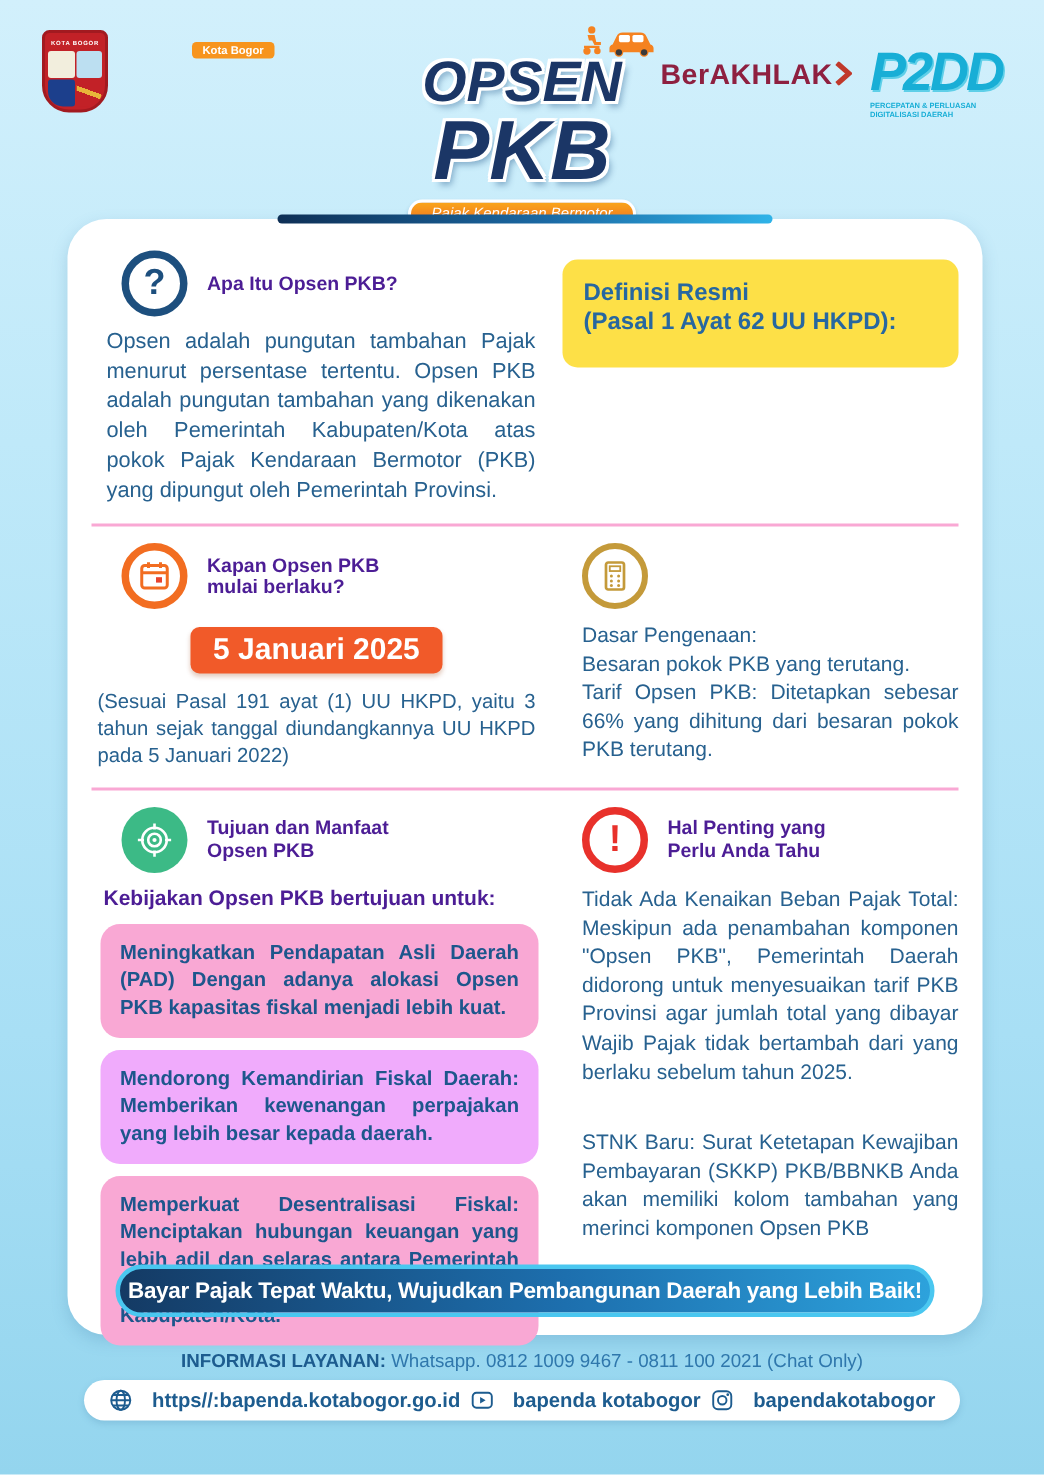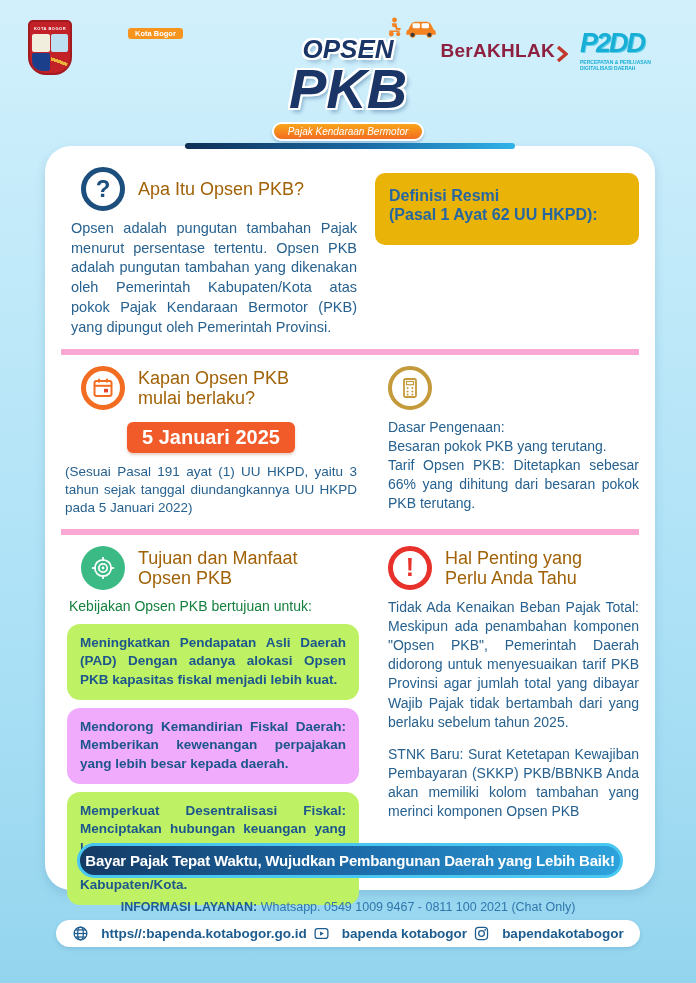--- a/index.html
+++ b/index.html
@@ -32,79 +32,79 @@
   .bapenda-tag { display:block; margin:-2px 0 0 46px; background:#f7941d; color:#fff;
     font-size:7.5px; font-weight:bold; padding:1px 7px; border-radius:3px; width:max-content; }
 
   .opsen-logo { position:absolute; left:50%; top:14px; transform:translateX(-50%); text-align:center; width:230px; }
   .opsen-vehicles { display:flex; justify-content:flex-end; align-items:flex-end; gap:3px; padding-right:26px; height:24px; }
   .opsen-l1, .opsen-l2 {
     font-weight:bold; font-style:italic; color:#1b3666; letter-spacing:0;
     text-shadow:-2px 0 0 #fff, 2px 0 0 #fff, 0 -2px 0 #fff, 0 2px 0 #fff,
                 -2px -2px 0 #fff, 2px 2px 0 #fff, -2px 2px 0 #fff, 2px -2px 0 #fff, 3px 4px 4px rgba(40,90,140,.45);
   }
-  .opsen-l1 { font-size:26px; line-height:.92;text-align:center; }
+  .opsen-l1 { font-size:38px; line-height:.92;text-align:center; }
   .opsen-l2 { font-size:56px; line-height:.95; }
   .opsen-tag { display:inline-block; margin-top:7px; background:linear-gradient(180deg,#f9a51a,#f26d21);
     border:2px solid #fff; color:#fff; font-style:italic; font-size:10px; padding:2px 14px; border-radius:11px;
     box-shadow:0 2px 3px rgba(40,90,140,.3); }
 
   .berakhlak { position:absolute; right:128px; top:40px; color:#8e2040; font-weight:bold; font-size:19px;
-    letter-spacing:.3px; display:flex; align-items:flex-end; }
+    letter-spacing:.3px; display:flex; align-items:center; }
   .berakhlak-arrow { width:12px; height:16px; margin:-4px 0 0 1px; }
 
   .p2dd { position:absolute; right:24px; top:30px; color:#18aed6; width:92px; }
-  .p2dd-name { font-size:27px; font-weight:bold; font-style:italic; letter-spacing:-2px; line-height:1;
+  .p2dd-name { font-size:36px; font-weight:bold; font-style:italic; letter-spacing:-2px; line-height:1;
     color:#18aed6; text-shadow:1px 1px 0 #5ecfe8; }
   .p2dd-sub { font-size:5px; font-weight:bold; line-height:1.25; white-space:pre-line; margin-top:2px; }
 
   
   .card { position:absolute; left:45px; top:146px; width:610px; height:744px; background:#fff;
     border-radius:26px; box-shadow:0 4px 10px rgba(70,130,170,.25); }
   .card-topbar { position:absolute; top:-3px; left:50%; transform:translateX(-50%); width:330px; height:6px;
     border-radius:3px; background:linear-gradient(90deg,#0e2f55,#1b6aa5 55%,#2fb3e8); }
   .card-inner { height:100%; padding:10px 16px 56px; display:flex; flex-direction:column; }
 
   .sec-row { display:flex; gap:16px; padding:11px 0 12px; }
-  .sec-row.bordered { border-top:6px solid #f9a8d4;gap:29px; }
+  .sec-row.bordered { border-top:2px solid #f9a8d4;gap:29px; }
   .col-l { width:298px; flex:0 0 auto; }
   .col-r { flex:1; min-width:0; }
 
   .sec-head { display:flex; align-items:center; gap:13px; margin-bottom:8px; }
   .sec-head.indent { padding-left:20px; }
-  .sec-title { font-size:18px; font-weight:normal; color:#a16207; line-height:1.12; white-space:pre-line; }
+  .sec-title { font-size:13px; font-weight:bold; color:#4c1d95; line-height:1.12; white-space:pre-line; }
 
   .ring { width:44px; height:44px; border-radius:50%; flex:0 0 auto;
     display:flex; align-items:center; justify-content:center; background:#fff; }
   .ring-question { border:5px solid #1d4f7e; color:#1d4f7e; font-size:24px; font-weight:bold; }
   .ring-calendar { border:5px solid #f26d21; }
   .ring-calc     { border:4px solid #c49a3a; }
   .ring-alert    { border:5px solid #e8312b; color:#e8312b; font-size:25px; font-weight:bold; }
   .disc-target   { background:#3cba86; }
 
   .body-text { color:#27618f; font-size:14.5px; line-height:1.36; text-align:justify; }
   .preline { white-space:pre-line; }
   .pad-side { padding:0 2px 0 10px; }
 
-  .mint-box { background:#eab308; border-radius:10px; padding:13px 14px; margin-top:6px; }
+  .mint-box { background:#fde047; border-radius:10px; padding:13px 14px; margin-top:6px; }
   .mint-title { color:#2767a0; font-size:16px; font-weight:bold; line-height:1.2; white-space:pre-line; margin-bottom:8px; }
   .mint-body { color:#2d6694; font-size:13.5px; line-height:1.45; text-align:justify; }
 
   .date-badge { display:inline-block; margin:4px 0 10px 66px; background:#f15a29; color:#fff;
     font-size:20px; font-weight:bold; padding:4px 15px; border-radius:6px; box-shadow:0 2px 3px rgba(150,60,10,.25); }
   .note-text { color:#27618f; font-size:13.5px; line-height:1.32; text-align:justify; padding:0 2px 0 4px; }
 
-  .intro-text { color:#15803d; font-size:14px; margin:2px 0 10px 8px; }
+  .intro-text { color:#4c1d95; font-size:14px; margin:2px 0 10px 8px;font-weight:bold; }
   .point-box { border-radius:13px; padding:10px 13px; margin:0 0 8px 6px;
     font-size:13.5px; font-weight:bold; line-height:1.38; text-align:justify; color:#1d568c; }
-  .tone-blue { background:#bef264; }
+  .tone-blue { background:#f9a8d4; }
   .tone-yellow { background:#f0abfc; }
 
   .hp-para { color:#27618f; font-size:14px; line-height:1.37; text-align:justify; }
-  .hp-para + .hp-para { margin-top:13px; }
+  .hp-para + .hp-para { margin-top:28px; }
 
   .banner { position:absolute; left:32px; right:32px; bottom:12px; height:35px; border-radius:18px;
     border:3px solid #4ac7f0; background:linear-gradient(90deg,#143a64,#1d6fae 55%,#2da2dc);
     display:flex; align-items:center; justify-content:center;
     color:#fff; font-weight:bold; font-size:15px; letter-spacing:-.2px; }
 
   
   .footer { position:absolute; top:900px; left:0; right:0; text-align:center; }
   .info-line { font-size:12.5px; color:#2f77ac; }
   .info-label { font-weight:bold; color:#1d5c8f; }
@@ -261,21 +261,21 @@
       </div>
 
     </div>
 
     <div class="banner">Bayar Pajak Tepat Waktu, Wujudkan Pembangunan Daerah yang Lebih Baik!</div>
   </div>
 
   <div class="footer">
     <div class="info-line">
       <span class="info-label">INFORMASI LAYANAN:</span>
-      <span>Whatsapp. 0549 1009 9467 - 0811 100 2021 (Chat Only)</span>
+      <span>Whatsapp. 0812 1009 9467 - 0811 100 2021 (Chat Only)</span>
     </div>
     <div class="social-pill">
       <span class="social-item">
         <svg class="social-icon" viewBox="0 0 24 24">
           <g fill="none" stroke="#1d5c8f" stroke-width="1.8">
             <circle cx="12" cy="12" r="9"></circle>
               <ellipse cx="12" cy="12" rx="4" ry="9"></ellipse>
             <line x1="3" y1="12" x2="21" y2="12"></line>
               <line x1="4.6" y1="7" x2="19.4" y2="7"></line>
             <line x1="4.6" y1="17" x2="19.4" y2="17"></line>

